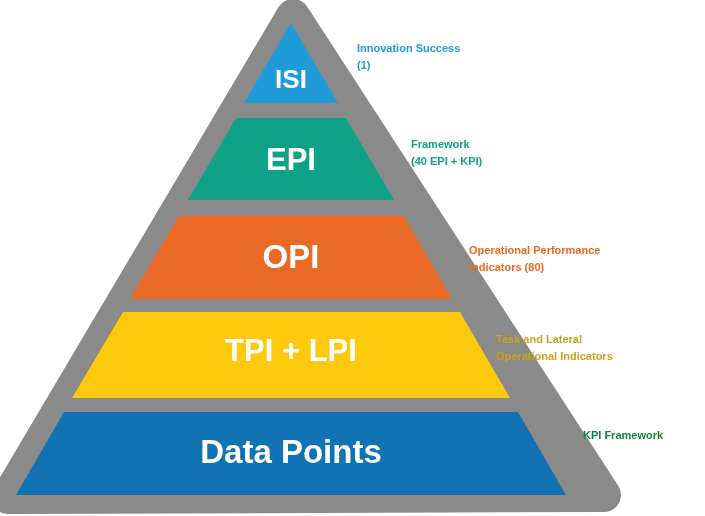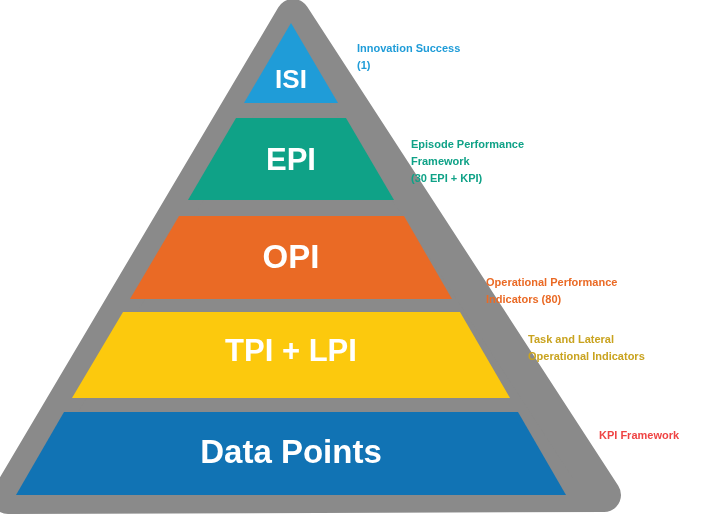--- a/index.html
+++ b/index.html
@@ -63,32 +63,31 @@
     <polygon points="64,412 518,412 566,495 16,495" fill="#1173B4"></polygon>
     <text x="291" y="463" class="band-label f33" style="fill: rgb(255, 255, 255);">Data Points</text>
   </svg>
 
   <div class="annotation" style="left: 357px; top: 40px; color: rgb(31, 156, 216);">
     <div>Innovation Success</div>
     <div>(1)</div>
   </div>
 
   <div class="annotation" style="left: 411px; top: 136px; color: rgb(15, 162, 135);">
-    <div>Episode Performance</div>
     <div>Framework</div>
-    <div>(30 EPI + KPI)</div>
+    <div>(40 EPI + KPI)</div>
   </div>
 
-  <div class="annotation" style="left: 486px; top: 242px; color: rgb(234, 106, 37); margin-top: 32px;">
+  <div class="annotation" style="left: 469px; top: 242px; color: rgb(234, 106, 37);">
     <div>Operational Performance</div>
     <div>Indicators (80)</div>
   </div>
 
-  <div class="annotation" style="left: 528px; top: 331px; color: rgb(201, 163, 31);">
+  <div class="annotation" style="left: 496px; top: 331px; color: rgb(201, 163, 31);">
     <div>Task and Lateral</div>
     <div>Operational Indicators</div>
   </div>
 
-  <div class="annotation" style="left: 583px; top: 427px; color: #ef4444; margin-left: 16px;">
+  <div class="annotation" style="left: 583px; top: 427px; color: #15803d;">
     <div>KPI Framework</div>
   </div>
 
 </div>
 
 </body></html>

